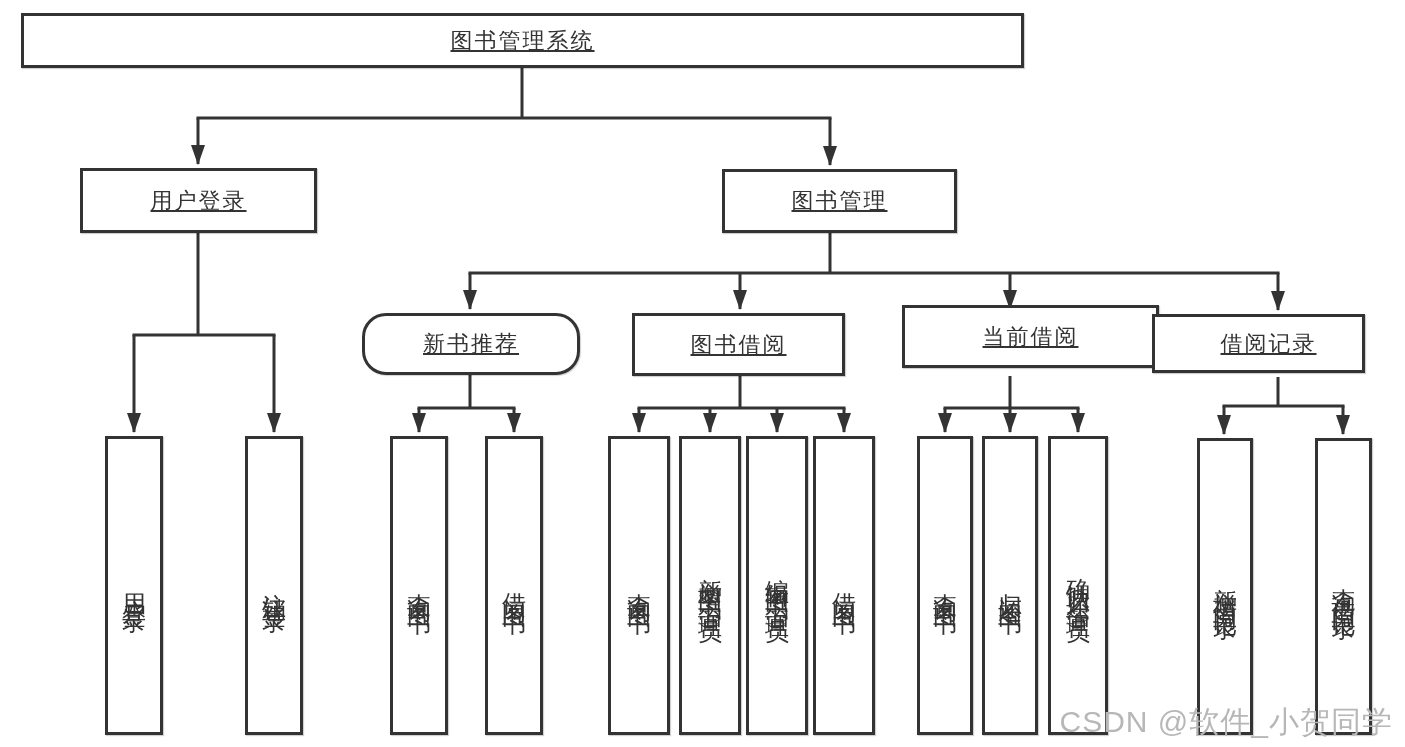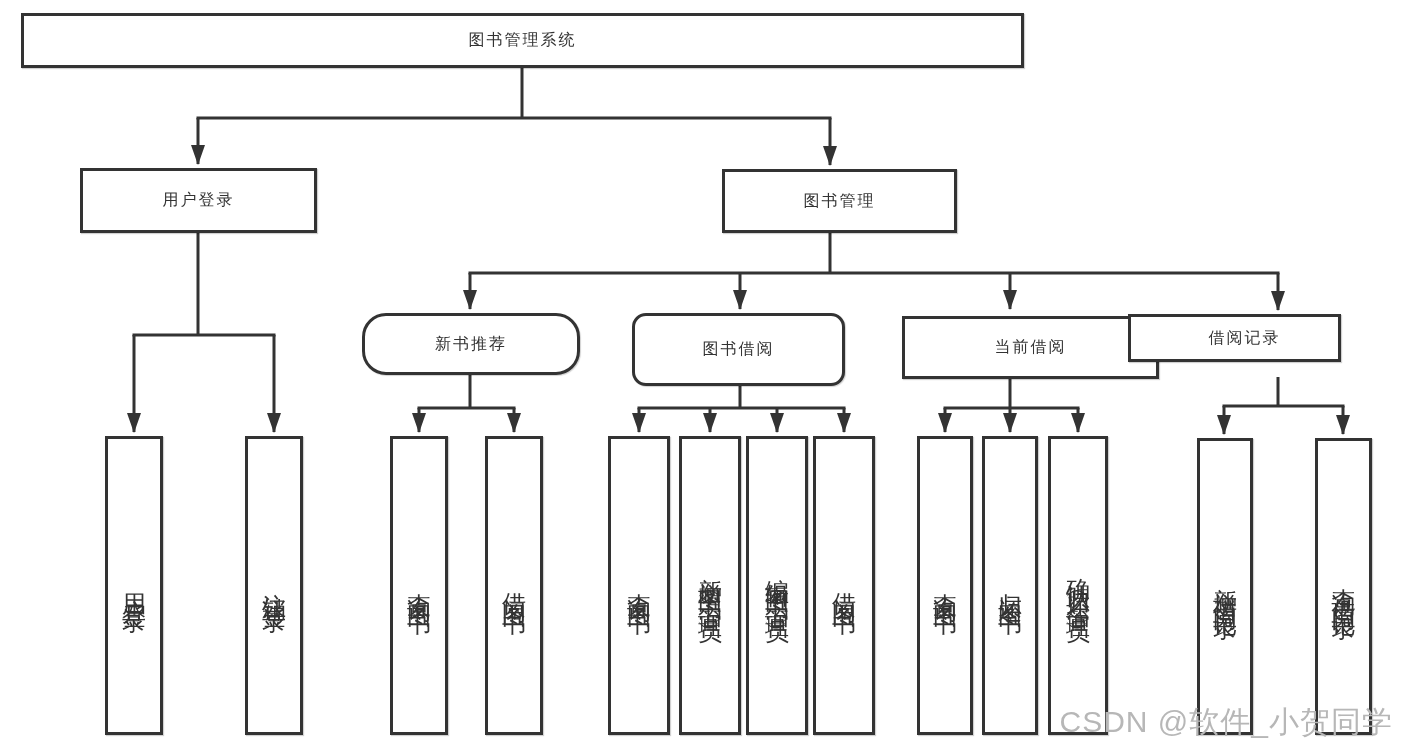--- a/index.html
+++ b/index.html
@@ -41,23 +41,24 @@
     box-sizing: border-box;
     border: 3px solid var(--line);
     background: #ffffff;
     color: var(--text);
     display: flex;
     align-items: center;
     justify-content: center;
     box-shadow: 1px 1px 1px rgba(0,0,0,0.18);
   }
   .h-label {
-    font-size: 16px;
+    font-size: 22px;
     letter-spacing: 2px;
     white-space: nowrap;
+    text-decoration: underline;
   }
   .v-label {
     writing-mode: vertical-rl;
     text-orientation: mixed;
     font-size: 24px;
     letter-spacing: 6px;
     line-height: 1;
     white-space: nowrap;
   }
   .watermark {
@@ -144,27 +145,27 @@
   <div class="node" style="left:80px; top:168px; width:237px; height:65px;">
     <span class="h-label">用户登录</span>
   </div>
   <div class="node" style="left:712px; top:169px; width:235px; height:64px;margin-left:10px;">
     <span class="h-label">图书管理</span>
   </div>
 
   <div class="node" style="left:362px; top:313px; width:218px; height:62px;border-radius:24px;">
     <span class="h-label">新书推荐</span>
   </div>
-  <div class="node" style="left:632px; top:313px; width:213px; height:73px;border-radius:14px;">
+  <div class="node" style="left:632px; top:313px; width:213px; height:63px;">
     <span class="h-label">图书借阅</span>
   </div>
-  <div class="node" style="left:902px; top:316px; width:257px; height:63px;">
+  <div class="node" style="left:902px; top:305px; width:257px; height:63px;">
     <span class="h-label">当前借阅</span>
   </div>
-  <div class="node" style="left:1128px; top:314px; width:213px; height:48px;padding-left:20px;">
+  <div class="node" style="left:1152px; top:314px; width:213px; height:59px;padding-left:20px;">
     <span class="h-label">借阅记录</span>
   </div>
 
   <div class="node" style="left:105px; top:436px; width:58px; height:299px;">
     <span class="v-label">用户登录</span>
   </div>
   <div class="node" style="left:245px; top:436px; width:58px; height:299px;">
     <span class="v-label">注销登录</span>
   </div>
 

